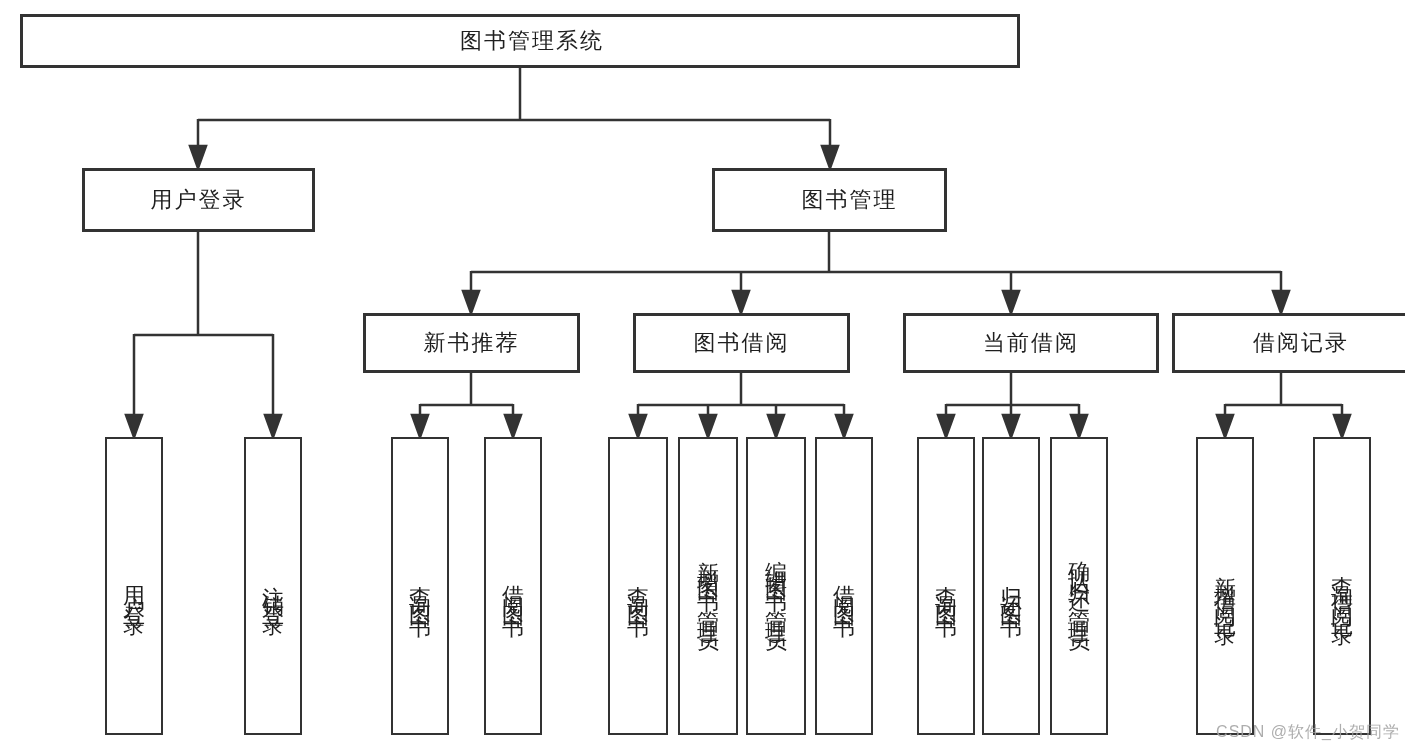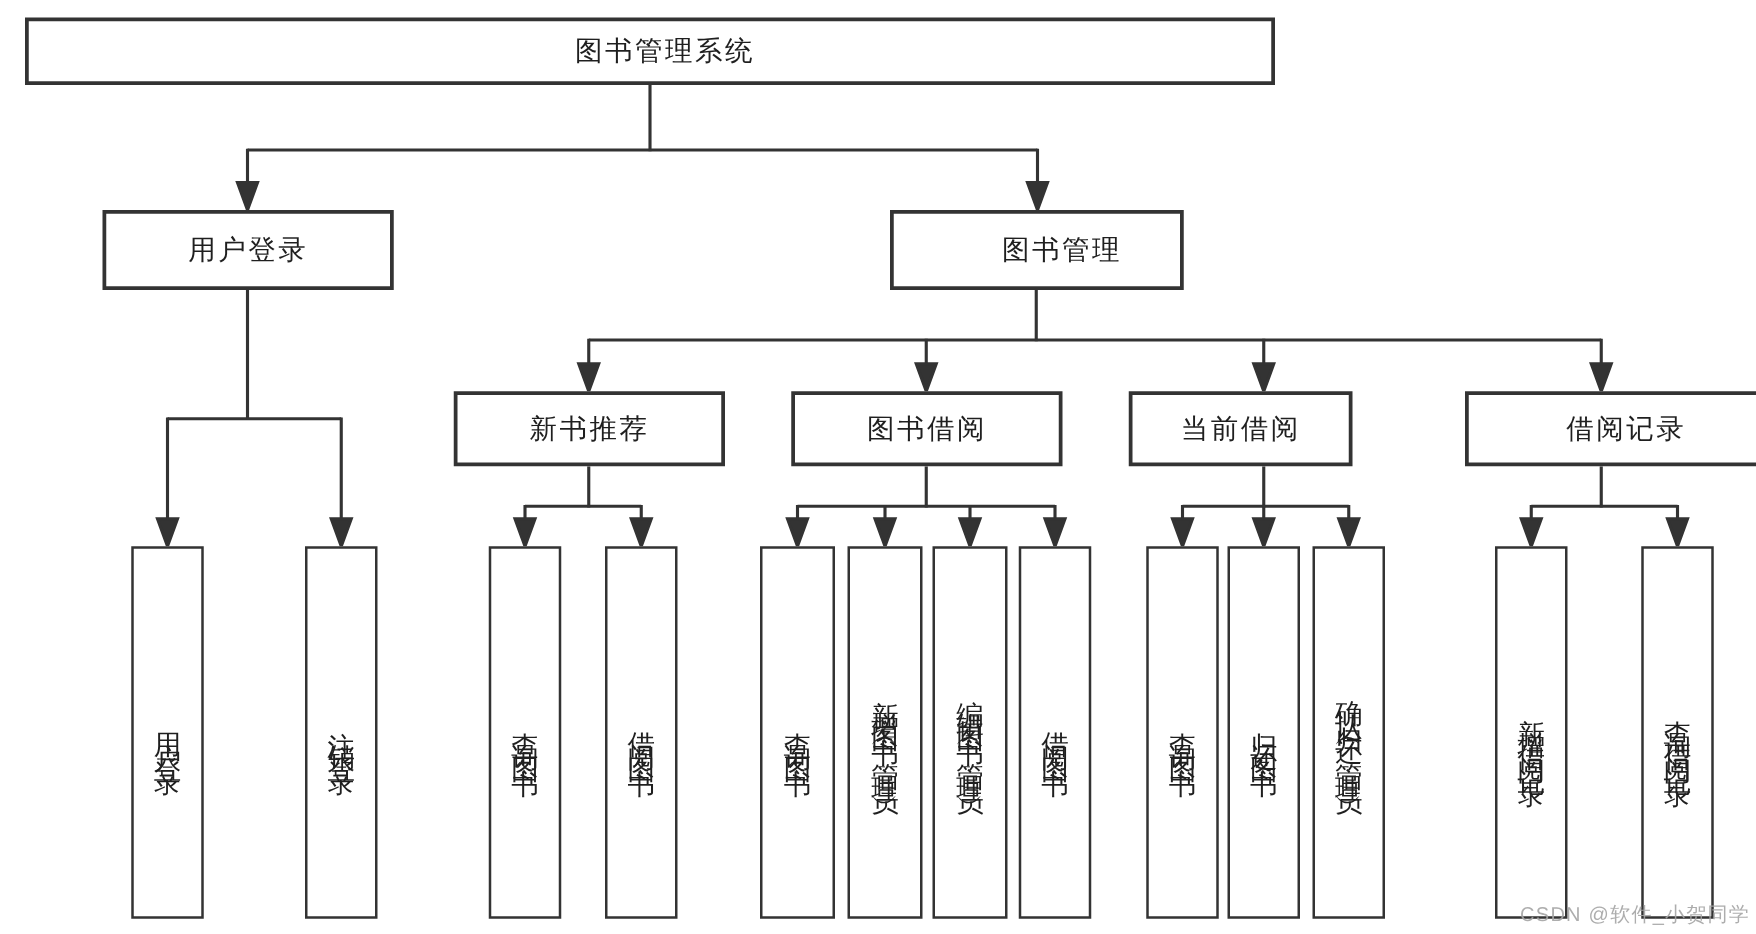--- a/index.html
+++ b/index.html
@@ -137,21 +137,21 @@
     </g>
   </svg>
 
   <div class="node" style="left:20px; top:14px; width:1000px; height:54px;padding-left:24px;">图书管理系统</div>
 
   <div class="node" style="left:82px; top:168px; width:233px; height:64px;">用户登录</div>
   <div class="node" style="left:712px; top:168px; width:235px; height:64px;padding-left:40px;">图书管理</div>
 
   <div class="node" style="left:363px; top:313px; width:217px; height:60px;text-align:center;">新书推荐</div>
   <div class="node" style="left:633px; top:313px; width:217px; height:60px;">图书借阅</div>
-  <div class="node" style="left:903px; top:313px; width:179px; height:60px;">当前借阅</div>
+  <div class="node" style="left:903px; top:313px; width:256px; height:60px;">当前借阅</div>
   <div class="node" style="left:1172px; top:313px; width:258px; height:60px;">借阅记录</div>
 
   <div class="node vnode" style="left:105px; top:437px; width:58px; height:298px;">用户登录</div>
   <div class="node vnode" style="left:244px; top:437px; width:58px; height:298px;">注销登录</div>
 
   <div class="node vnode" style="left:391px; top:437px; width:58px; height:298px;">查询图书</div>
   <div class="node vnode" style="left:484px; top:437px; width:58px; height:298px;">借阅图书</div>
 
   <div class="node vnode" style="left:608px; top:437px; width:60px; height:298px;">查询图书</div>
   <div class="node vnode" style="left:678px; top:437px; width:60px; height:298px;">新增图书（管理员）</div>

